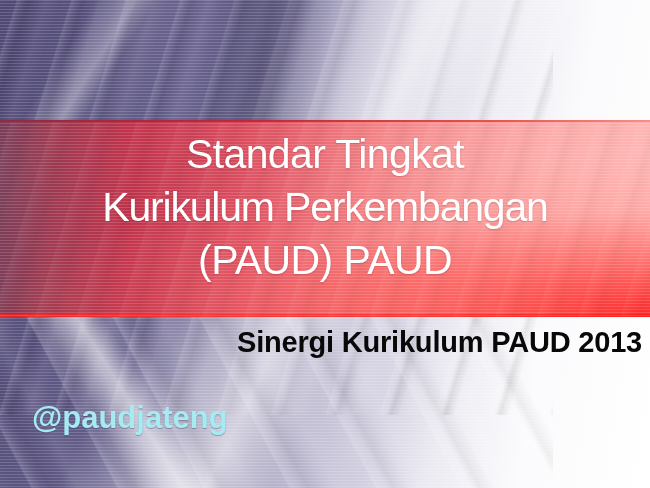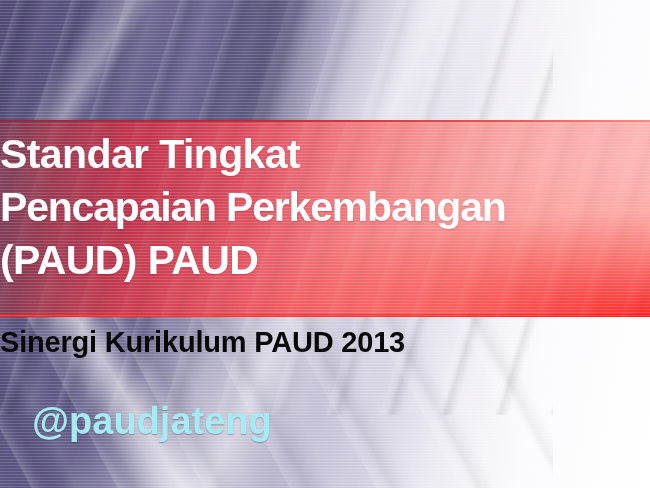--- a/index.html
+++ b/index.html
@@ -183,52 +183,52 @@
     left: 0; top: 0; width: 100%; height: 2px;
     background: linear-gradient(90deg, #8d2d44 0%, #c02a3c 40%, #e4544f 75%, #ff8b84 100%);
   }
 
   
   .title-block {
     position: absolute;
     left: 0;
     top: 128px;
     width: 650px;
-    text-align: left;
+    text-align: center;
     color: #ffffff;
-    font-weight: bold;
+    font-weight: normal;
     font-size: 41px;
     line-height: 53px;
     letter-spacing: -0.6px;
     text-shadow: 0 1px 2px rgba(120,20,35,0.25);
   }
   .title-line { display: block; white-space: nowrap; }
   .title-line.l2 { letter-spacing: -1.2px; }
 
   .subtitle {
     position: absolute;
     left: 0;
     top: 326px;
     width: 650px;
-    text-align: left;
+    text-align: right;
     padding-right: 8px;
     box-sizing: border-box;
     color: #080808;
     font-weight: bold;
     font-size: 29px;
     letter-spacing: -0.2px;
   }
 
   .handle {
     position: absolute;
     left: 32px;
     top: 400px;
     color: #a6eaf2;
     font-weight: bold;
-    font-size: 38px;
+    font-size: 31px;
     letter-spacing: 0px;
     text-shadow: 0 1px 1px rgba(40,40,80,0.35);
   }
 </style>
 </head>
 <body>
 
 <div id="slide">
 
   <div class="bg-base"></div>
@@ -242,21 +242,21 @@
 
   <div class="band">
     <div class="band-bright"></div>
     <div class="band-diag"></div>
     <div class="band-scan"></div>
     <div class="band-topline"></div>
   </div>
 
   <div class="title-block">
     <span class="title-line l1">Standar Tingkat</span>
-    <span class="title-line l2">Pencapaian Perkembangan</span>
+    <span class="title-line l2">Kurikulum Perkembangan</span>
     <span class="title-line l3">(PAUD) PAUD</span>
   </div>
 
   <div class="subtitle">Sinergi Kurikulum PAUD 2013</div>
 
   <div class="handle">@paudjateng</div>
 
 </div>
 
 </body></html>

